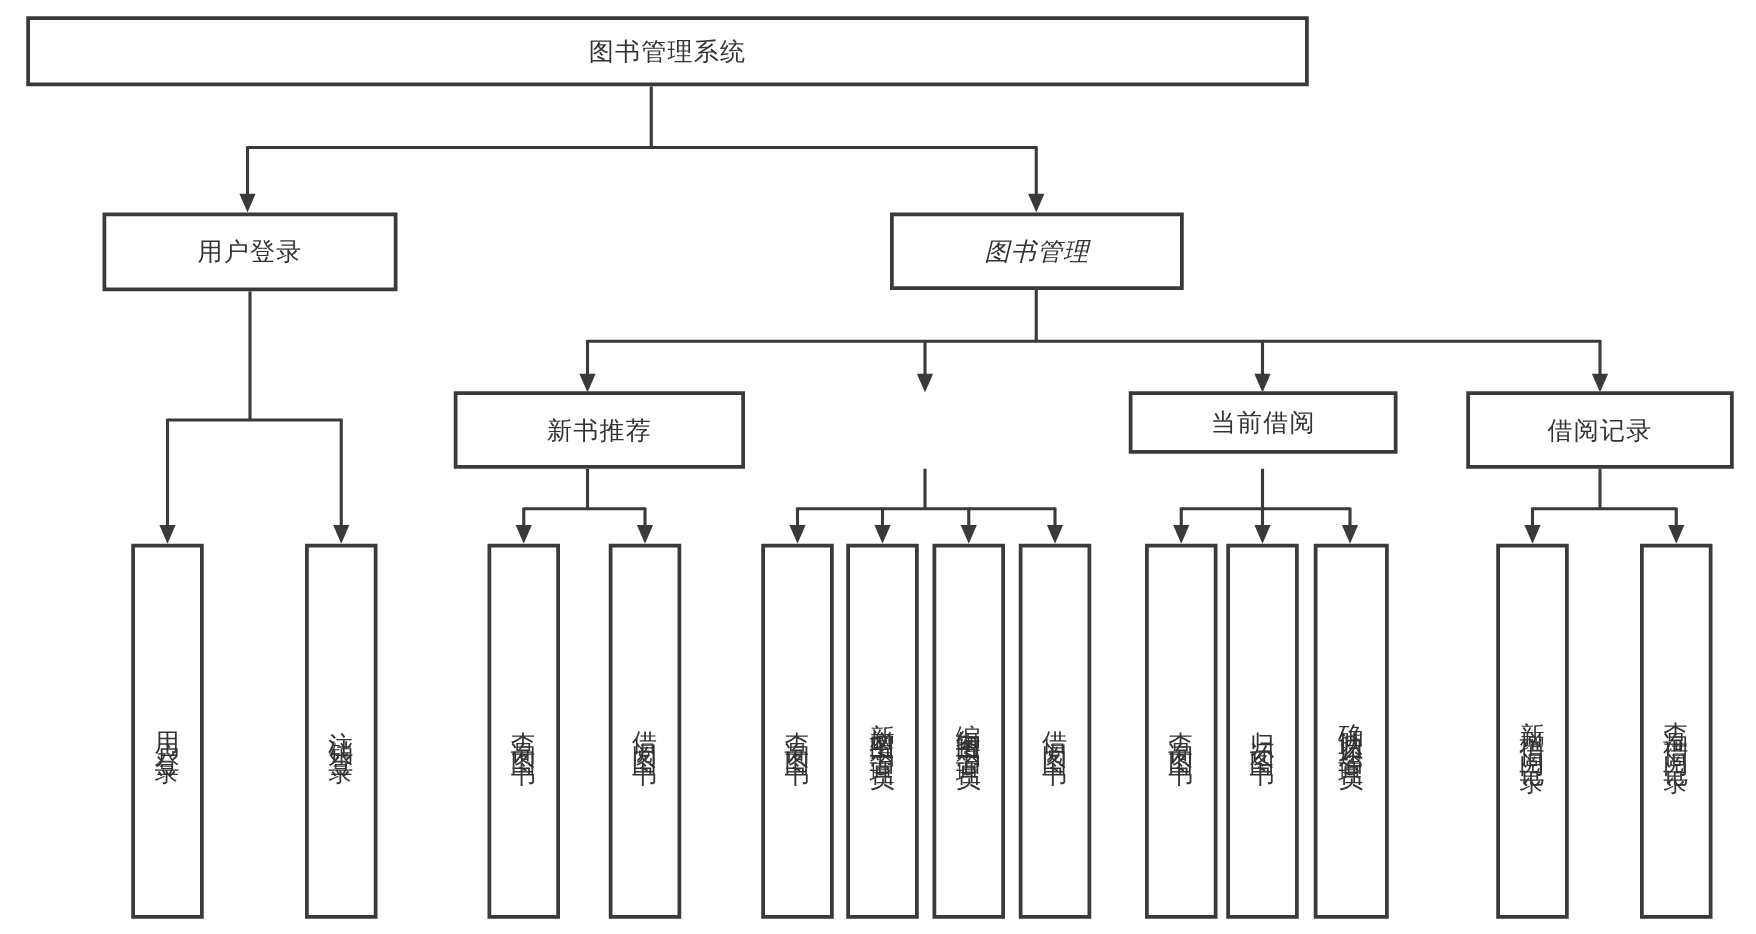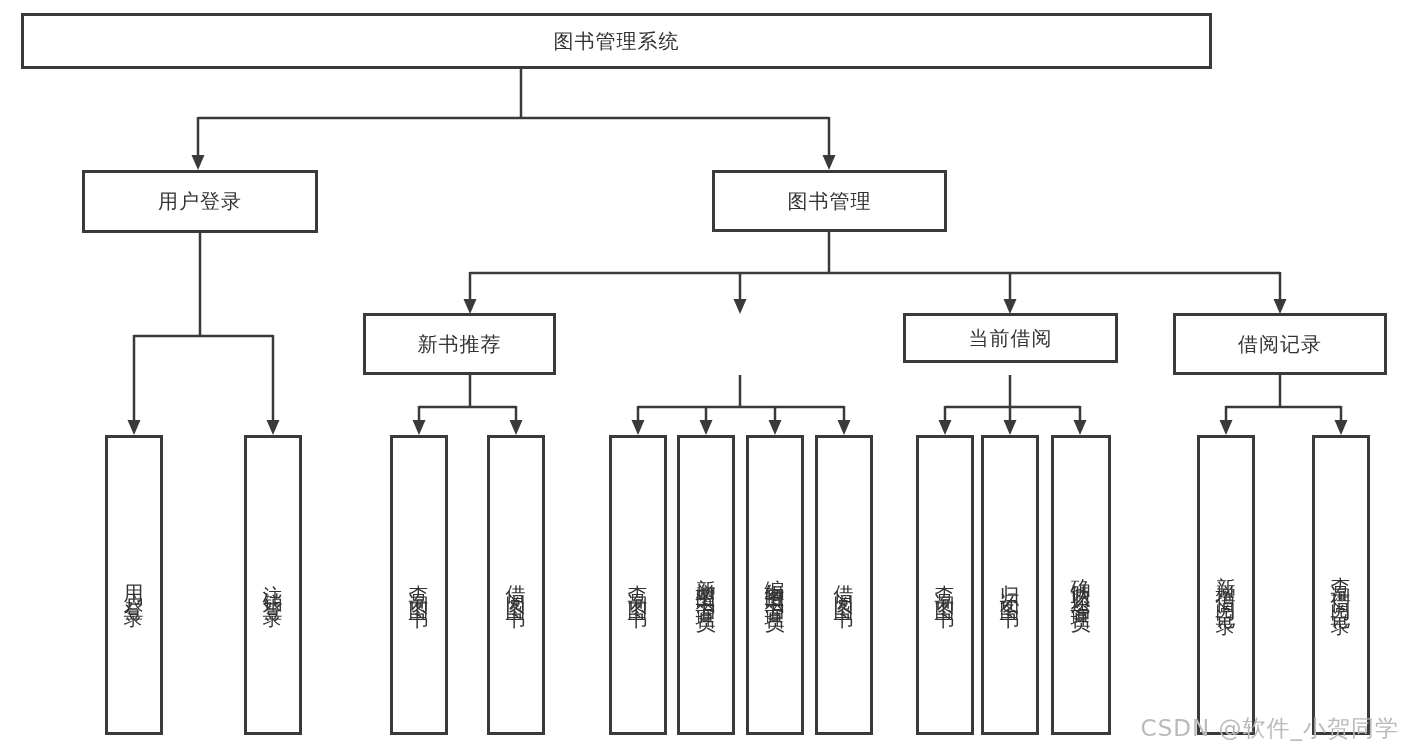--- a/index.html
+++ b/index.html
@@ -109,32 +109,32 @@
       <polygon points="768.5,420 781.5,420 775,435"></polygon>
       <polygon points="837.5,420 850.5,420 844,435"></polygon>
       <polygon points="938.5,420 951.5,420 945,435"></polygon>
       <polygon points="1003.5,420 1016.5,420 1010,435"></polygon>
       <polygon points="1073.5,420 1086.5,420 1080,435"></polygon>
       <polygon points="1219.5,420 1232.5,420 1226,435"></polygon>
       <polygon points="1334.5,420 1347.5,420 1341,435"></polygon>
     </g>
   </svg>
 
-  <div class="node hnode" style="left:21px; top:13px; width:1191px; height:56px;">
+  <div class="node hnode" style="left:21px; top:13px; width:1026px; height:56px;">
     <span>图书管理系统</span>
   </div>
 
   <div class="node hnode" style="left:82px; top:170px; width:236px; height:63px;">
     <span>用户登录</span>
   </div>
-  <div class="node hnode" style="left:712px; top:170px; width:235px; height:62px;">
+  <div class="node hnode" style="left:712px; top:170px; width:235px; height:62px;font-style:italic;">
     <span>图书管理</span>
   </div>
 
-  <div class="node hnode" style="left:363px; top:313px; width:193px; height:62px;">
+  <div class="node hnode" style="left:363px; top:313px; width:233px; height:62px;">
     <span>新书推荐</span>
   </div>
   <div class="node hnode" style="left:903px; top:313px; width:215px; height:50px;">
     <span>当前借阅</span>
   </div>
   <div class="node hnode" style="left:1173px; top:313px; width:214px; height:62px;">
     <span>借阅记录</span>
   </div>
 
   <div class="node vnode" style="left:105px; top:435px;">
@@ -174,15 +174,14 @@
     <span class="vtext tight">确认归还（管理员）</span>
   </div>
 
   <div class="node vnode" style="left:1197px; top:435px;">
     <span class="vtext">新增借阅记录</span>
   </div>
   <div class="node vnode" style="left:1312px; top:435px;">
     <span class="vtext">查询借阅记录</span>
   </div>
 
-  <div class="watermark">CSDN @软件_小贺同学</div>
 
 </div>
 
 </body></html>

